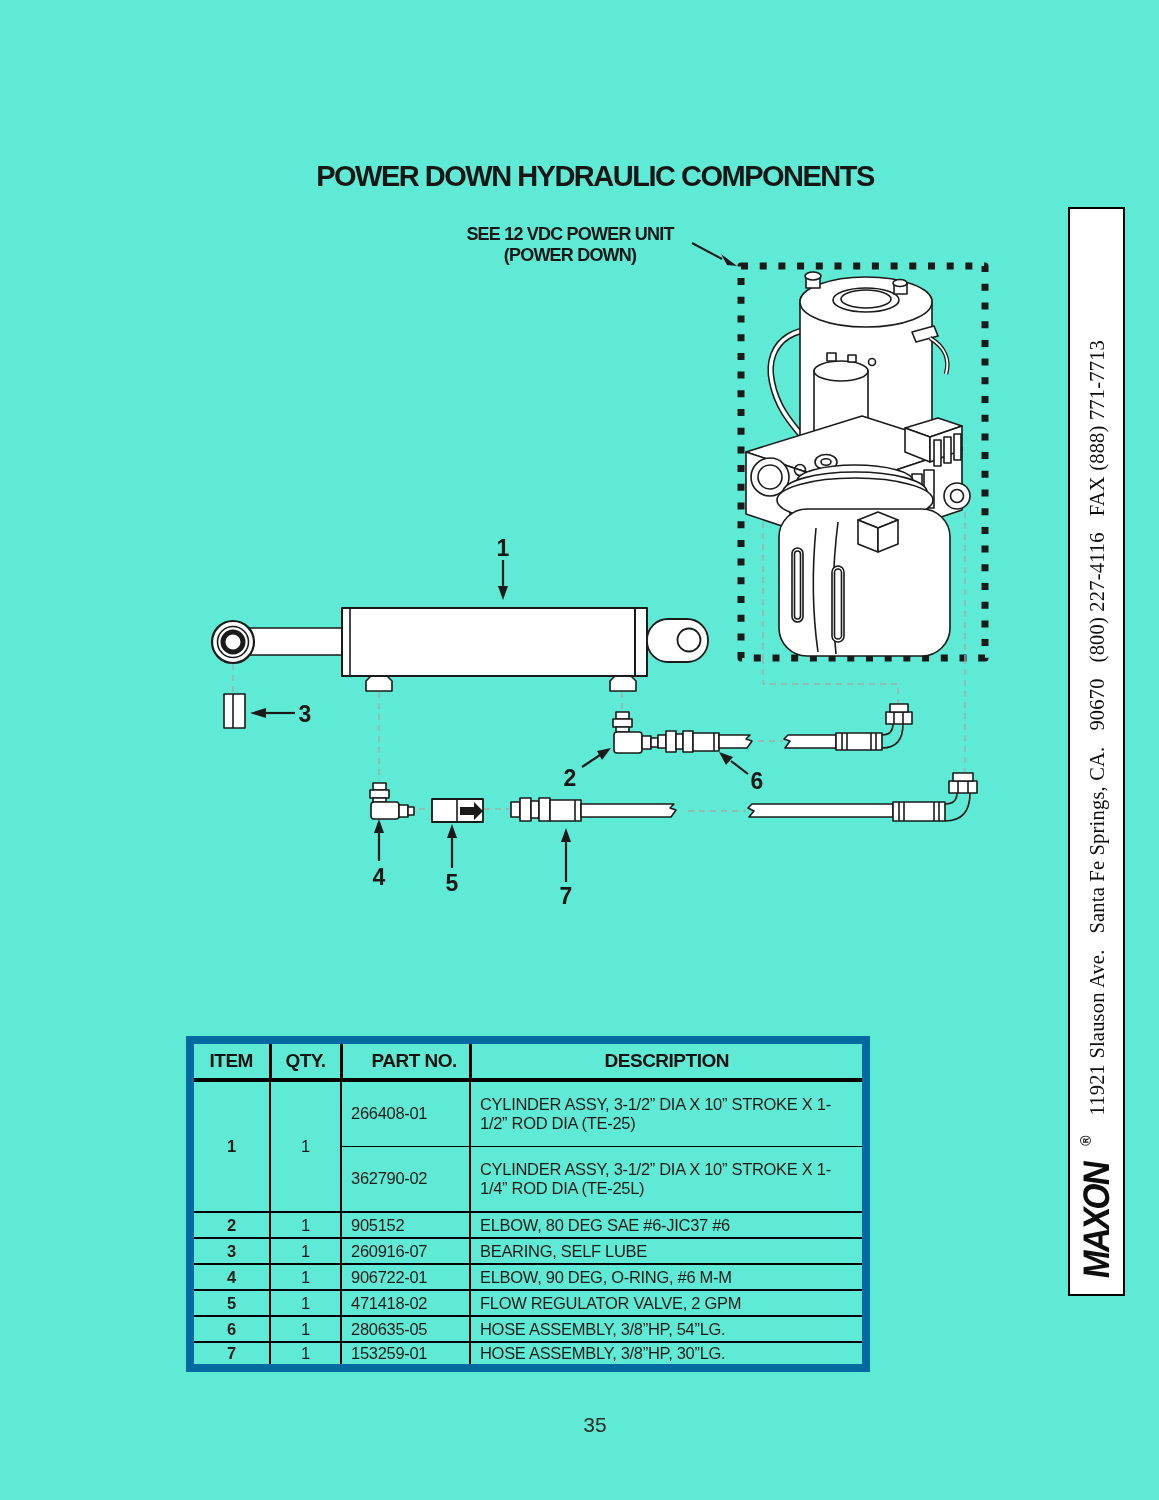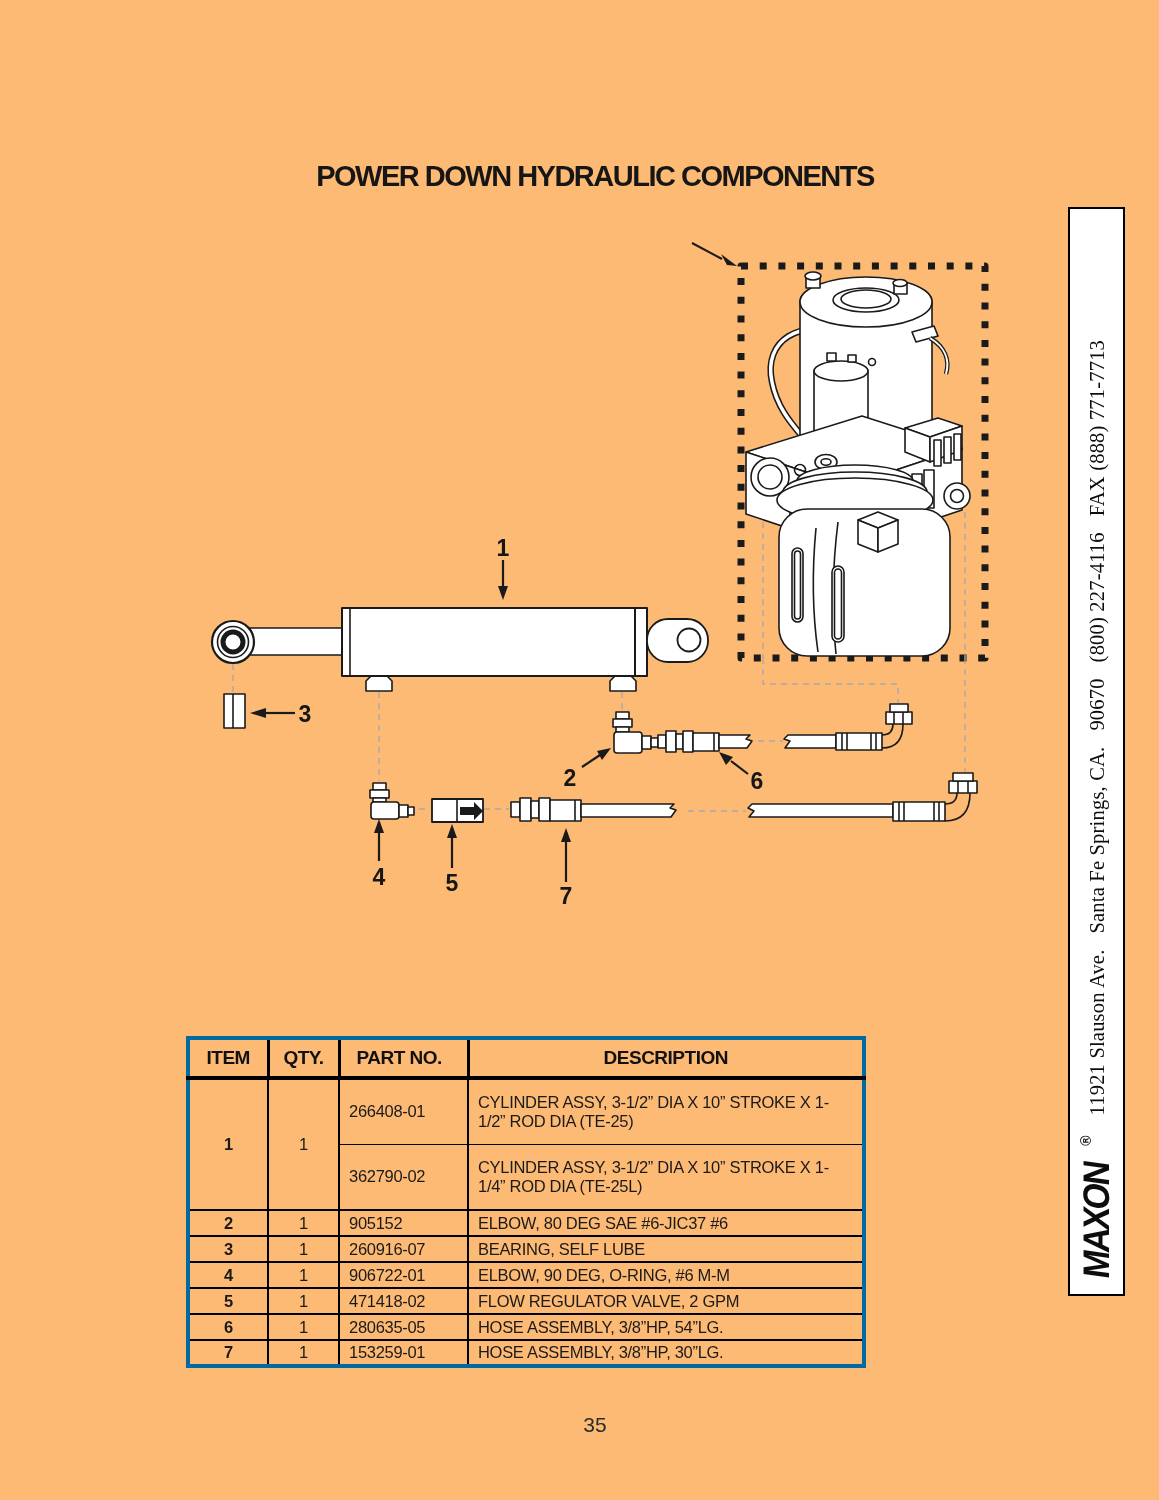--- a/index.html
+++ b/index.html
@@ -1,40 +1,40 @@
 <!DOCTYPE html>
 <html><head>
 <meta charset="utf-8">
 <style>
   html,body{margin:0;padding:0;background:#fff;}
-  .page{position:relative;width:1159px;height:1500px;background:#fdba74;overflow:hidden;
+  .page{position:relative;width:1159px;height:1500px;background:#5eead4;overflow:hidden;
         font-family:"Liberation Sans",sans-serif;color:#111;}
   .title{position:absolute;left:0;top:141px;width:1190px;text-align:center;
          font-size:29px;font-weight:700;letter-spacing:-1.5px;color:#161616;}
   .annotation{position:absolute;left:430px;top:224px;width:280px;text-align:center;
               font-size:18px;font-weight:700;letter-spacing:-0.8px;line-height:21px;color:#161616;}
   .diagram-svg{position:absolute;left:180px;top:222px;width:830px;height:712px;}
 
   
   .parts-table{position:absolute;left:186px;top:1036px;border-collapse:collapse;
-               table-layout:fixed;width:676px;border:4px solid #0369a1;}
+               table-layout:fixed;width:676px;border:8px solid #0369a1;}
   .parts-table col.c1{width:80px;} .parts-table col.c2{width:71px;}
   .parts-table col.c3{width:129px;} .parts-table col.c4{width:396px;}
   .parts-table th{border:3px solid #000;border-bottom:4px solid #000;
                   font-size:19px;font-weight:700;padding:2px 6px;letter-spacing:-0.5px;}
   .parts-table td{border:2px solid #000;font-size:16.5px;letter-spacing:-0.3px;
                   padding:1px 9px;vertical-align:middle;color:#1a1a1a;}
   .parts-table thead tr{height:40px;}
   .parts-table tr.rbig{height:66px;}
   .parts-table tr.rsm{height:26px;}
   .parts-table td.c-item,.parts-table td.c-qty{text-align:center;}
   .parts-table td.c-item{font-weight:700;}
   .parts-table tr.sub1 td.thinb{border-bottom-width:1px;}
   .parts-table tr.sub2 td{border-top-width:1px;}
-  .parts-table th.h-part{text-align:left;padding-left:16px;}
+  .parts-table th.h-part{text-align:left;padding-left:29px;}
 
   
   .sidebar{position:absolute;left:1068px;top:207px;width:57px;height:1089px;
            border:2.5px solid #000;box-sizing:border-box;background:#fff;}
   .sidebar-rot{position:absolute;left:2px;top:0px;width:1084px;height:50px;
                transform-origin:0 0;transform:rotate(-90deg) translateX(-1084px);
                display:flex;align-items:center;gap:16px;padding-left:10px;}
   .maxon-logo{display:inline-block;font-family:"Liberation Sans",sans-serif;
               font-weight:900;font-size:37px;letter-spacing:-2.5px;color:#0d0d0d;
               transform:skewX(-8deg) scaleX(0.92);}
@@ -44,20 +44,24 @@
   .page-number{position:absolute;left:0;top:1413px;width:1190px;text-align:center;
                font-size:21px;color:#2b2b2b;}
 </style>
 </head>
 <body>
 
 <div class="page">
 
   <h1 class="title">POWER DOWN HYDRAULIC COMPONENTS</h1>
 
+  <div class="annotation">
+    <div>SEE 12 VDC POWER UNIT</div>
+    <div>(POWER DOWN)</div>
+  </div>
 
   <svg class="diagram-svg" viewBox="180 222 830 712" xmlns="http://www.w3.org/2000/svg">
     <g stroke="#1a1a1a" stroke-width="1.6" fill="#ffffff" stroke-linejoin="round" stroke-linecap="butt">
 
       <g>
         <line x1="692" y1="243" x2="722" y2="259" stroke-width="2"></line>
         <polygon points="737,266 721,254 727,265" fill="#1a1a1a" stroke="none"></polygon>
       </g>
 
       <rect x="741" y="266" width="244" height="392" fill="none" stroke-width="7" stroke-dasharray="7 11.7"></rect>

